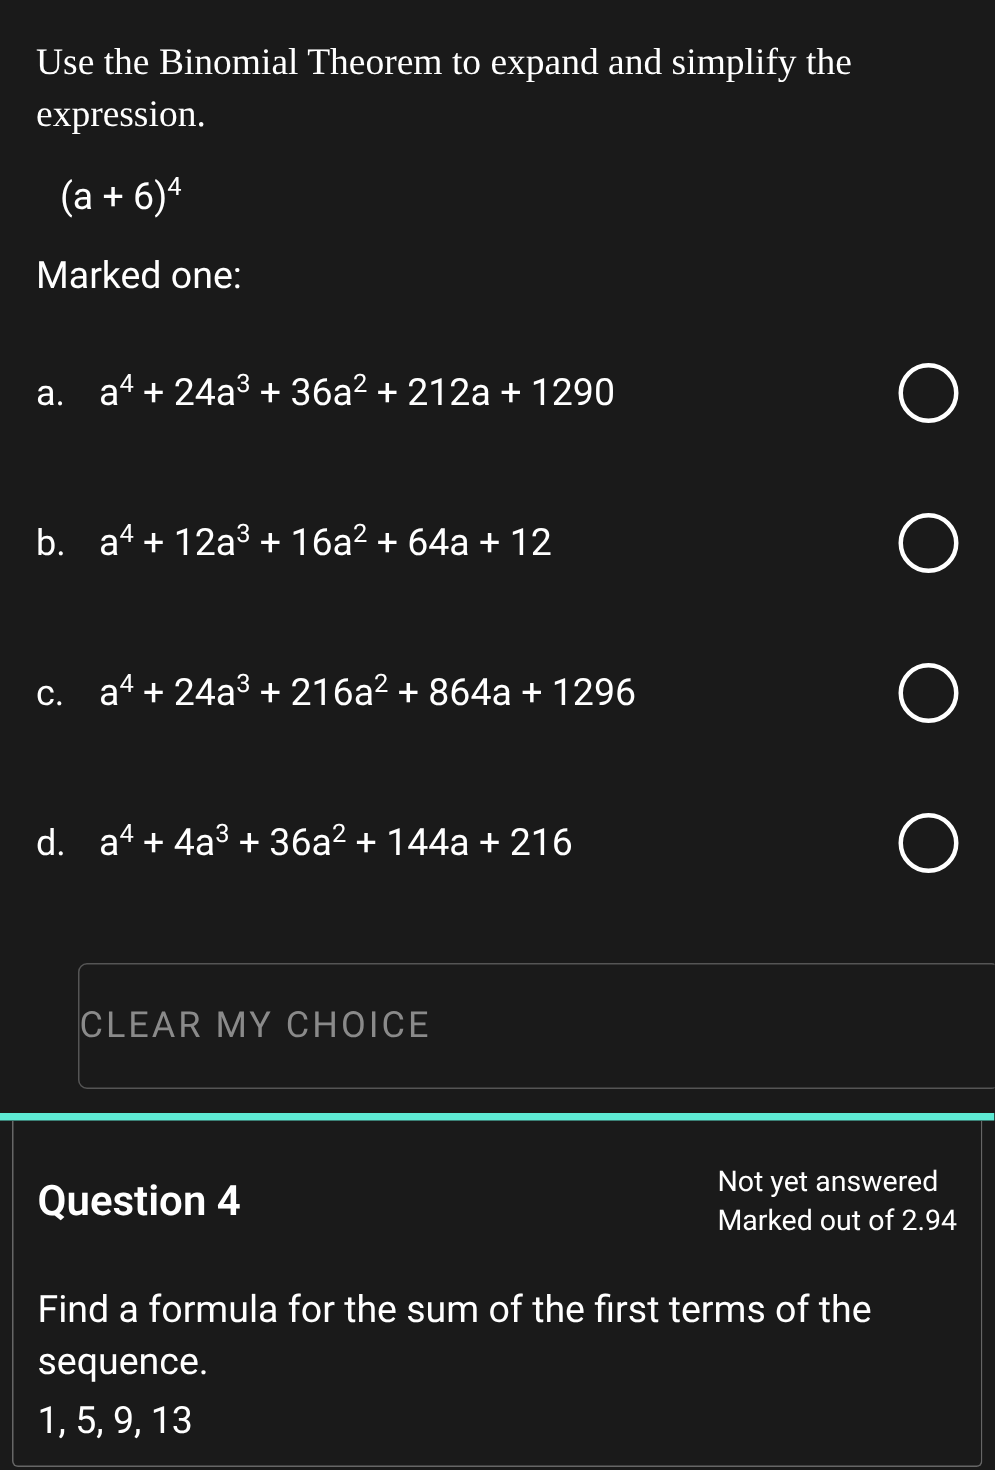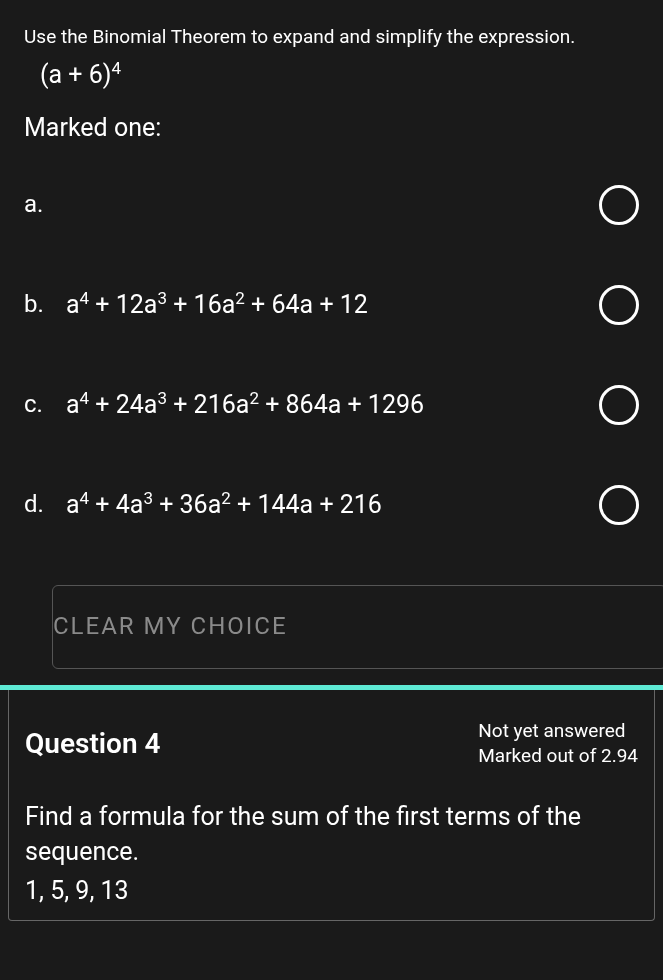--- a/index.html
+++ b/index.html
@@ -9,22 +9,23 @@
     font-family: -apple-system, BlinkMacSystemFont, "Segoe UI", Roboto, Helvetica, Arial, sans-serif;
     font-size: 24px;
     line-height: 1.4;
     width: 663px;
     overflow: hidden;
   }
   .container {
     padding: 24px 24px 0 24px;
   }
   .question-text {
-    font-size: 19px;
-    margin-bottom: 6px;
+    font-size: 25px;
+    margin-bottom: 20px;
+    font-family: Liberation Serif, serif;
   }
   .expression {
     font-size: 25px;
     margin-top: 4px;
     margin-left: 16px;
   }
   .select-one {
     font-size: 25px;
     margin-top: 18px;
     margin-bottom: 40px;
@@ -122,20 +123,21 @@
   <div class="expression">
     <span>(a + 6)</span><sup>4</sup>
   </div>
   <div class="select-one">Marked one:</div>
 
   <div class="options">
 
     <div class="option-row">
       <div class="option-left">
         <div class="option-letter">a.</div>
+        <div class="option-body">a<sup>4</sup> + 24a<sup>3</sup> + 36a<sup>2</sup> + 212a + 1290</div>
       </div>
       <div class="radio"></div>
     </div>
 
     <div class="option-row">
       <div class="option-left">
         <div class="option-letter">b.</div>
         <div class="option-body">a<sup>4</sup> + 12a<sup>3</sup> + 16a<sup>2</sup> + 64a + 12</div>
       </div>
       <div class="radio"></div>

